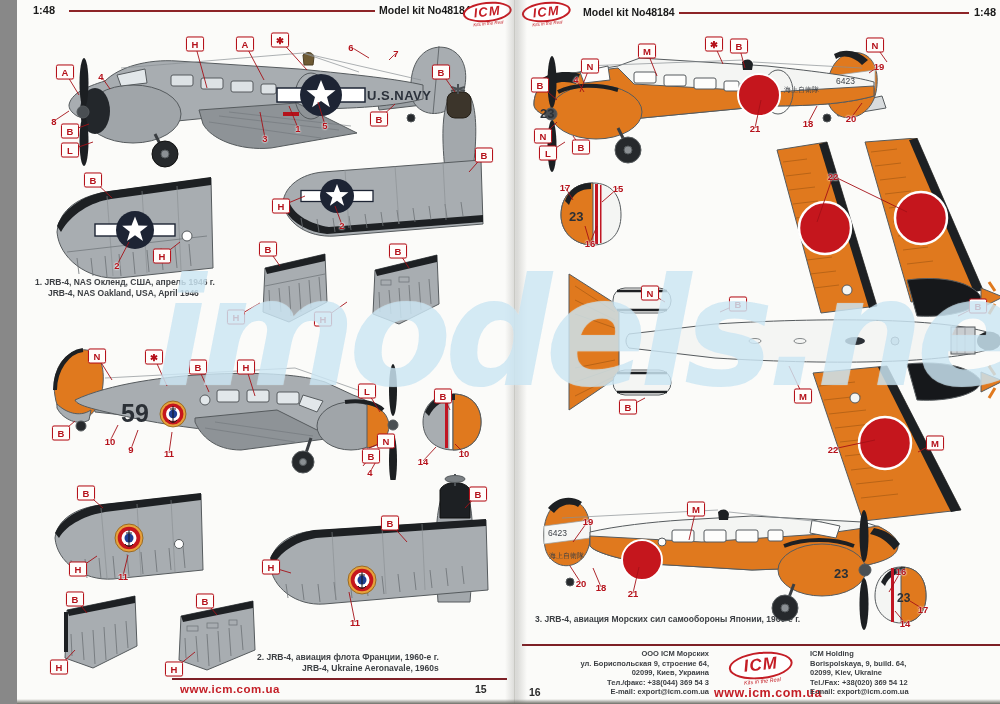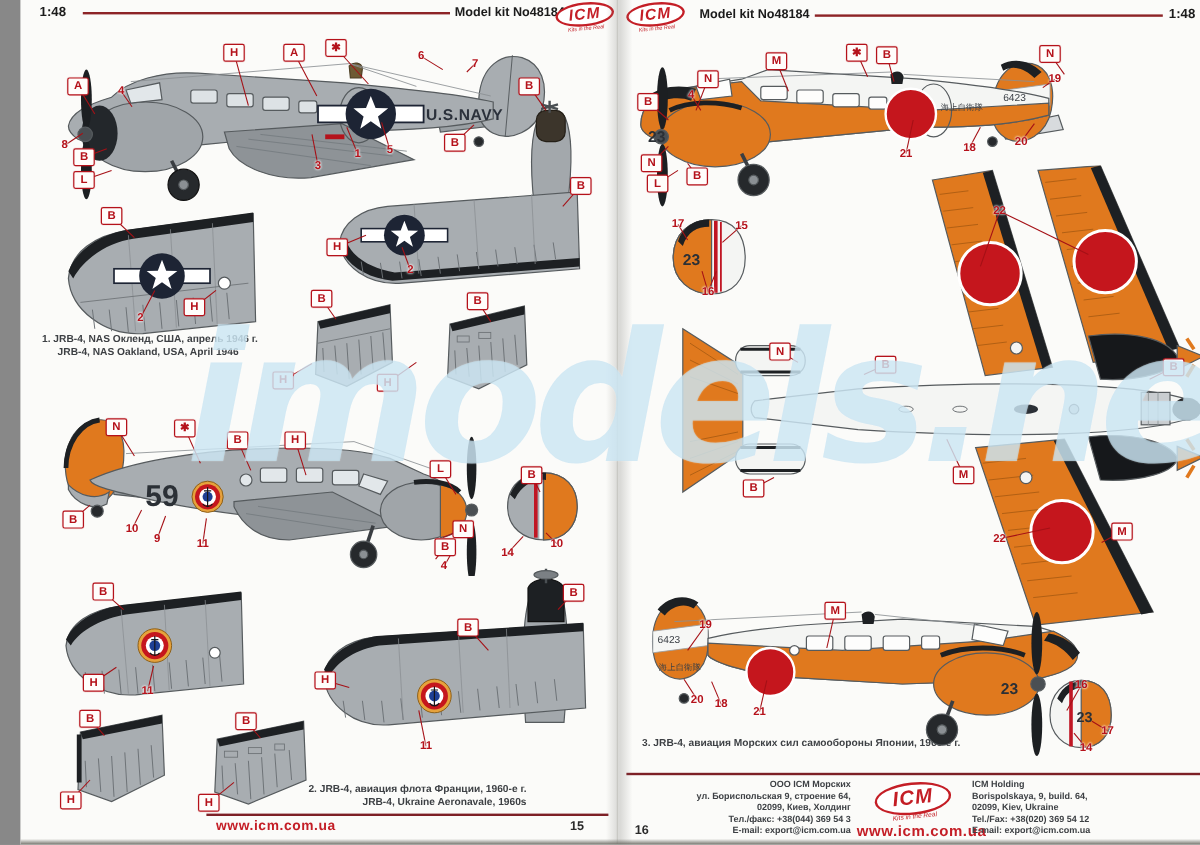--- a/index.html
+++ b/index.html
@@ -61,21 +61,21 @@
   </div>
 
   <div class="abs icm" style="left:505px;top:2px;">
     <span class="oval">ICM</span>
     <span class="tag">Kits in the Real</span>
   </div>
   <div class="abs hdr-text" style="left:566px;top:6px;font-size:10.5px;">Model kit No48184</div>
   <div class="abs hdr-line" style="left:662px;top:12px;width:290px;"></div>
   <div class="abs hdr-text" style="left:957px;top:6px;">1:48</div>
 
-  <div class="art" style="left:30px;top:38px;width:410px;height:140px;">
+  <div class="art" style="left:42px;top:38px;width:410px;height:140px;">
     <svg width="410" height="140" viewBox="0 0 410 140">
       <g stroke="#565b5e" stroke-width="1" fill="#a8adb1">
         <path d="M318,62 L368,54 L372,66 L320,72 Z" fill="#9aa0a4"></path>
         <path d="M352,44 C354,16 372,6 388,10 C404,15 410,32 405,52 C399,72 378,80 364,73 C354,68 350,58 352,44 Z"></path>
         <path d="M380,8 L374,76" fill="none" stroke-width="0.8"></path>
         <path d="M10,67 C12,56 26,49 46,43 C60,29 88,21 118,23 L240,31 C300,37 338,41 364,47 L364,61 C336,68 298,71 240,71 L118,83 C76,87 34,85 18,78 C12,74 10,71 10,67 Z"></path>
         <path d="M140,72 L238,65 L298,95 L212,110 C180,113 152,101 144,86 Z" fill="#8e9397"></path>
         <path d="M160,78 L280,92 M150,84 L262,100 M170,74 L292,88" stroke="#70767a" stroke-width="0.6" fill="none"></path>
         <ellipse cx="74" cy="76" rx="48" ry="29" fill="#a0a5a9"></ellipse>
         <ellipse cx="36" cy="73" rx="15" ry="23" fill="#23272b" stroke="none"></ellipse>
@@ -413,21 +413,21 @@
   </div>
 
   <div class="abs caption" style="left:518px;top:614px;">
     <span>3. JRB-4, авиация Морских сил самообороны Японии, 1960-е г.</span>
   </div>
 
   <div class="abs rule" style="left:505px;top:644px;width:485px;height:2px;"></div>
   <div class="abs addr" style="left:520px;top:649px;width:172px;text-align:right;">
     <span>ООО ICM Морских</span>
     <span>ул. Бориспольская 9, строение 64,</span>
-    <span>02099, Киев, Холдинг</span>
+    <span>02099, Киев, Украина</span>
     <span>Тел./факс: +38(044) 369 54 3</span>
     <span>E-mail: export@icm.com.ua</span>
   </div>
   <div class="abs icm icm-big" style="left:712px;top:652px;">
     <span class="oval">ICM</span>
     <span class="tag">Kits in the Real</span>
   </div>
   <div class="abs url" style="left:697px;top:686px;font-size:12.5px;">www.icm.com.ua</div>
   <div class="abs addr" style="left:793px;top:649px;width:190px;text-align:left;">
     <span>ICM Holding</span>

